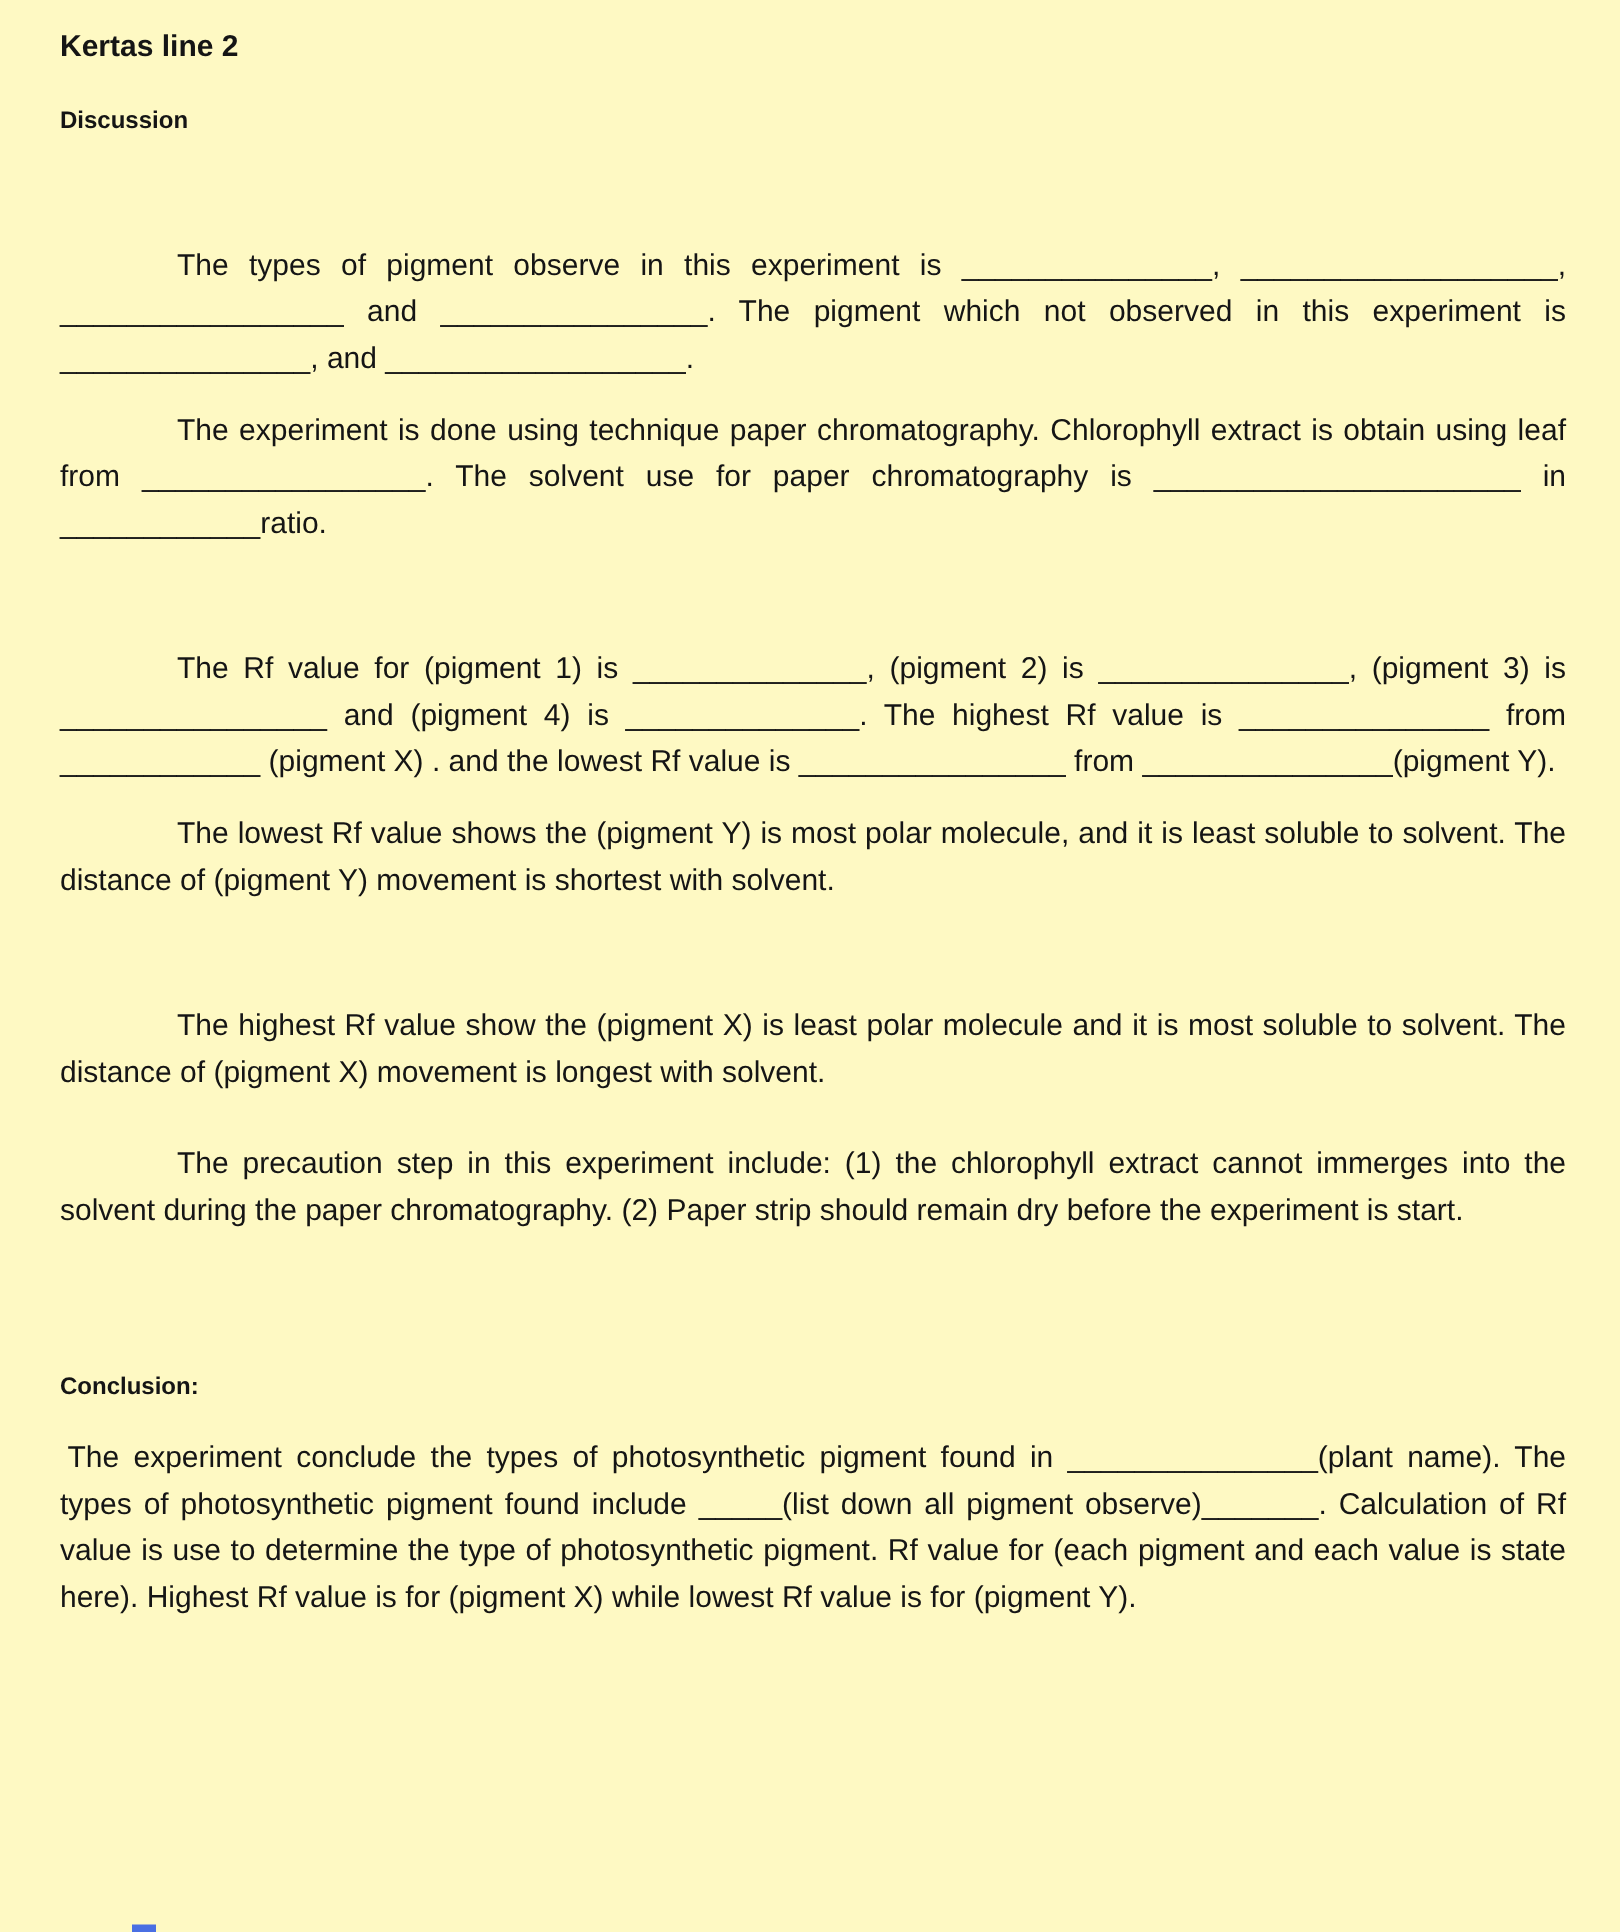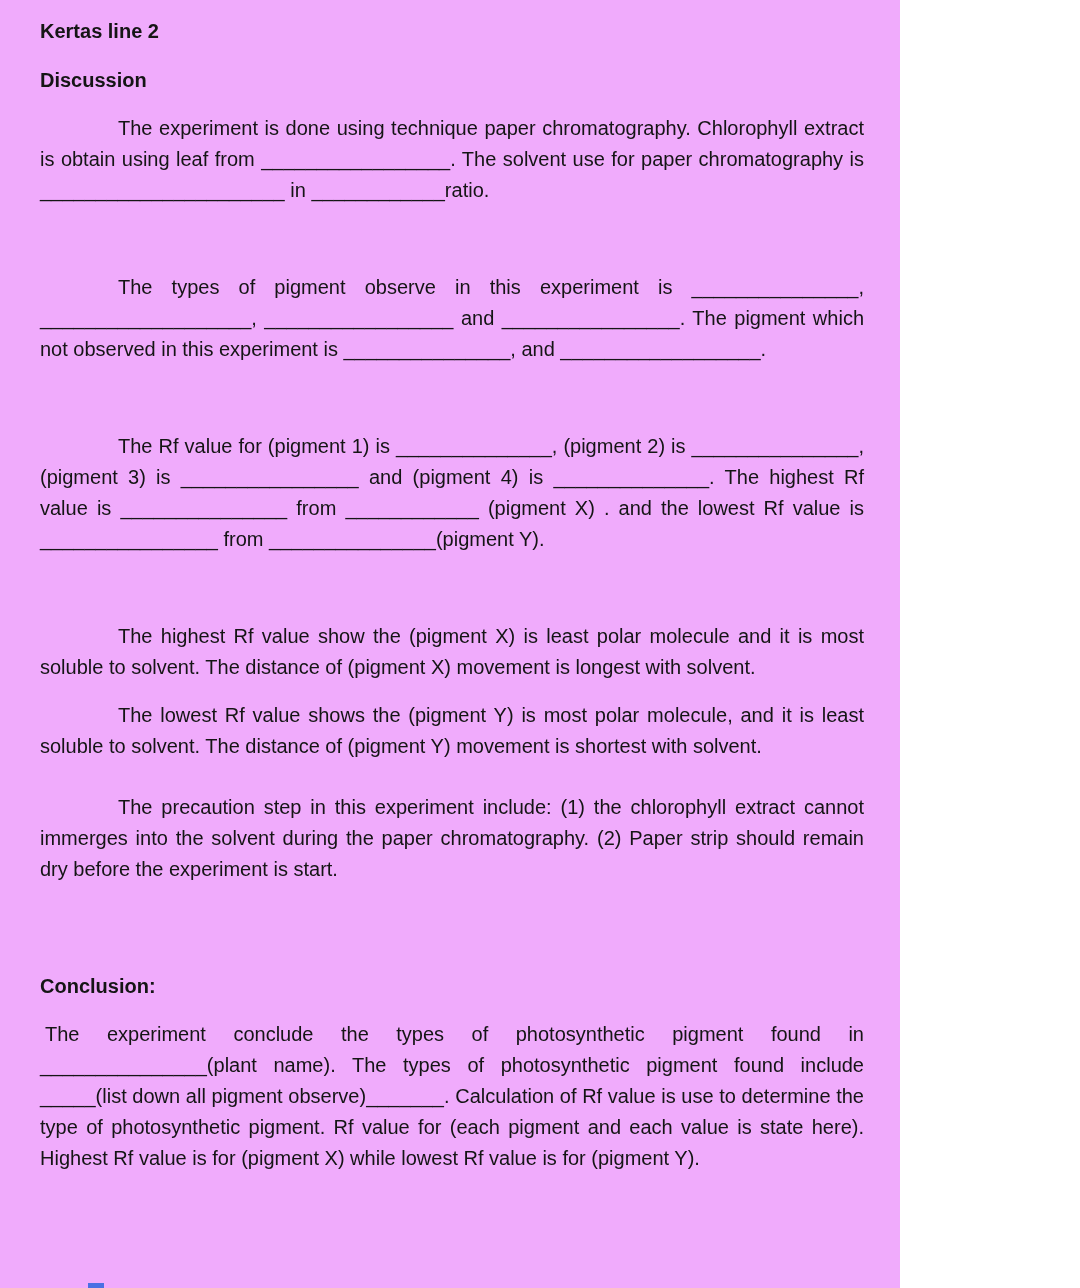--- a/index.html
+++ b/index.html
@@ -2,39 +2,39 @@
 <html><head>
 <meta charset="utf-8">
 <style>
   html, body {
     margin: 0;
     padding: 0;
     background: #ffffff;
   }
   .page {
     position: relative;
-    width: 900px;
+    width: 1080px;
     height: 1288px;
     box-sizing: border-box;
-    background: #f0abfc;
+    background: #fef9c3;
     padding: 16px 36px 0 40px;
     font-family: "Liberation Sans", sans-serif;
     font-size: 20px;
     line-height: 31px;
     color: #151515;
     overflow: hidden;
   }
   .doc-title {
     font-size: 20px;
     font-weight: bold;
     margin: 0;
     padding: 0;
   }
   .section-heading {
-    font-size: 20px;
+    font-size: 16px;
     font-weight: bold;
     margin: 18px 0 0 0;
     padding: 0;
   }
   .para {
     margin: 0;
     padding: 0;
     text-align: justify;
   }
   .indent {
@@ -59,29 +59,29 @@
 </style>
 </head>
 <body>
 
 <div class="page">
 
   <h1 class="doc-title">Kertas line 2</h1>
 
   <h2 class="section-heading">Discussion</h2>
 
+  <p class="para indent mt-lg">The types of pigment observe in this experiment is _______________, ___________________, _________________ and ________________. The pigment which not observed in this experiment is _______________, and __________________.</p>
+
   <p class="para indent mt-first">The experiment is done using technique paper chromatography. Chlorophyll extract is obtain using leaf from _________________. The solvent use for paper chromatography is ______________________ in ____________ratio.</p>
-
-  <p class="para indent mt-lg">The types of pigment observe in this experiment is _______________, ___________________, _________________ and ________________. The pigment which not observed in this experiment is _______________, and __________________.</p>
 
   <p class="para indent mt-lg">The Rf value for (pigment 1) is ______________, (pigment 2) is _______________, (pigment 3) is ________________ and (pigment 4) is ______________. The highest Rf value is _______________ from ____________ (pigment X) . and the lowest Rf value is ________________ from _______________(pigment Y).</p>
 
+  <p class="para indent mt-sm">The lowest Rf value shows the (pigment Y) is most polar molecule, and it is least soluble to solvent. The distance of (pigment Y) movement is shortest with solvent.</p>
+
   <p class="para indent mt-lg">The highest Rf value show the (pigment X) is least polar molecule and it is most soluble to solvent. The distance of (pigment X) movement is longest with solvent.</p>
-
-  <p class="para indent mt-sm">The lowest Rf value shows the (pigment Y) is most polar molecule, and it is least soluble to solvent. The distance of (pigment Y) movement is shortest with solvent.</p>
 
   <p class="para indent mt-md">The precaution step in this experiment include: (1) the chlorophyll extract cannot immerges into the solvent during the paper chromatography. (2) Paper strip should remain dry before the experiment is start.</p>
 
   <h2 class="section-heading mt-xl">Conclusion:</h2>
 
   <p class="para small-indent mt-sm">The experiment conclude the types of photosynthetic pigment found in _______________(plant name). The types of photosynthetic pigment found include _____(list down all pigment observe)_______. Calculation of Rf value is use to determine the type of photosynthetic pigment. Rf value for (each pigment and each value is state here). Highest Rf value is for (pigment X) while lowest Rf value is for (pigment Y).</p>
 
   <div class="bottom-artifact"></div>
 
 </div>

